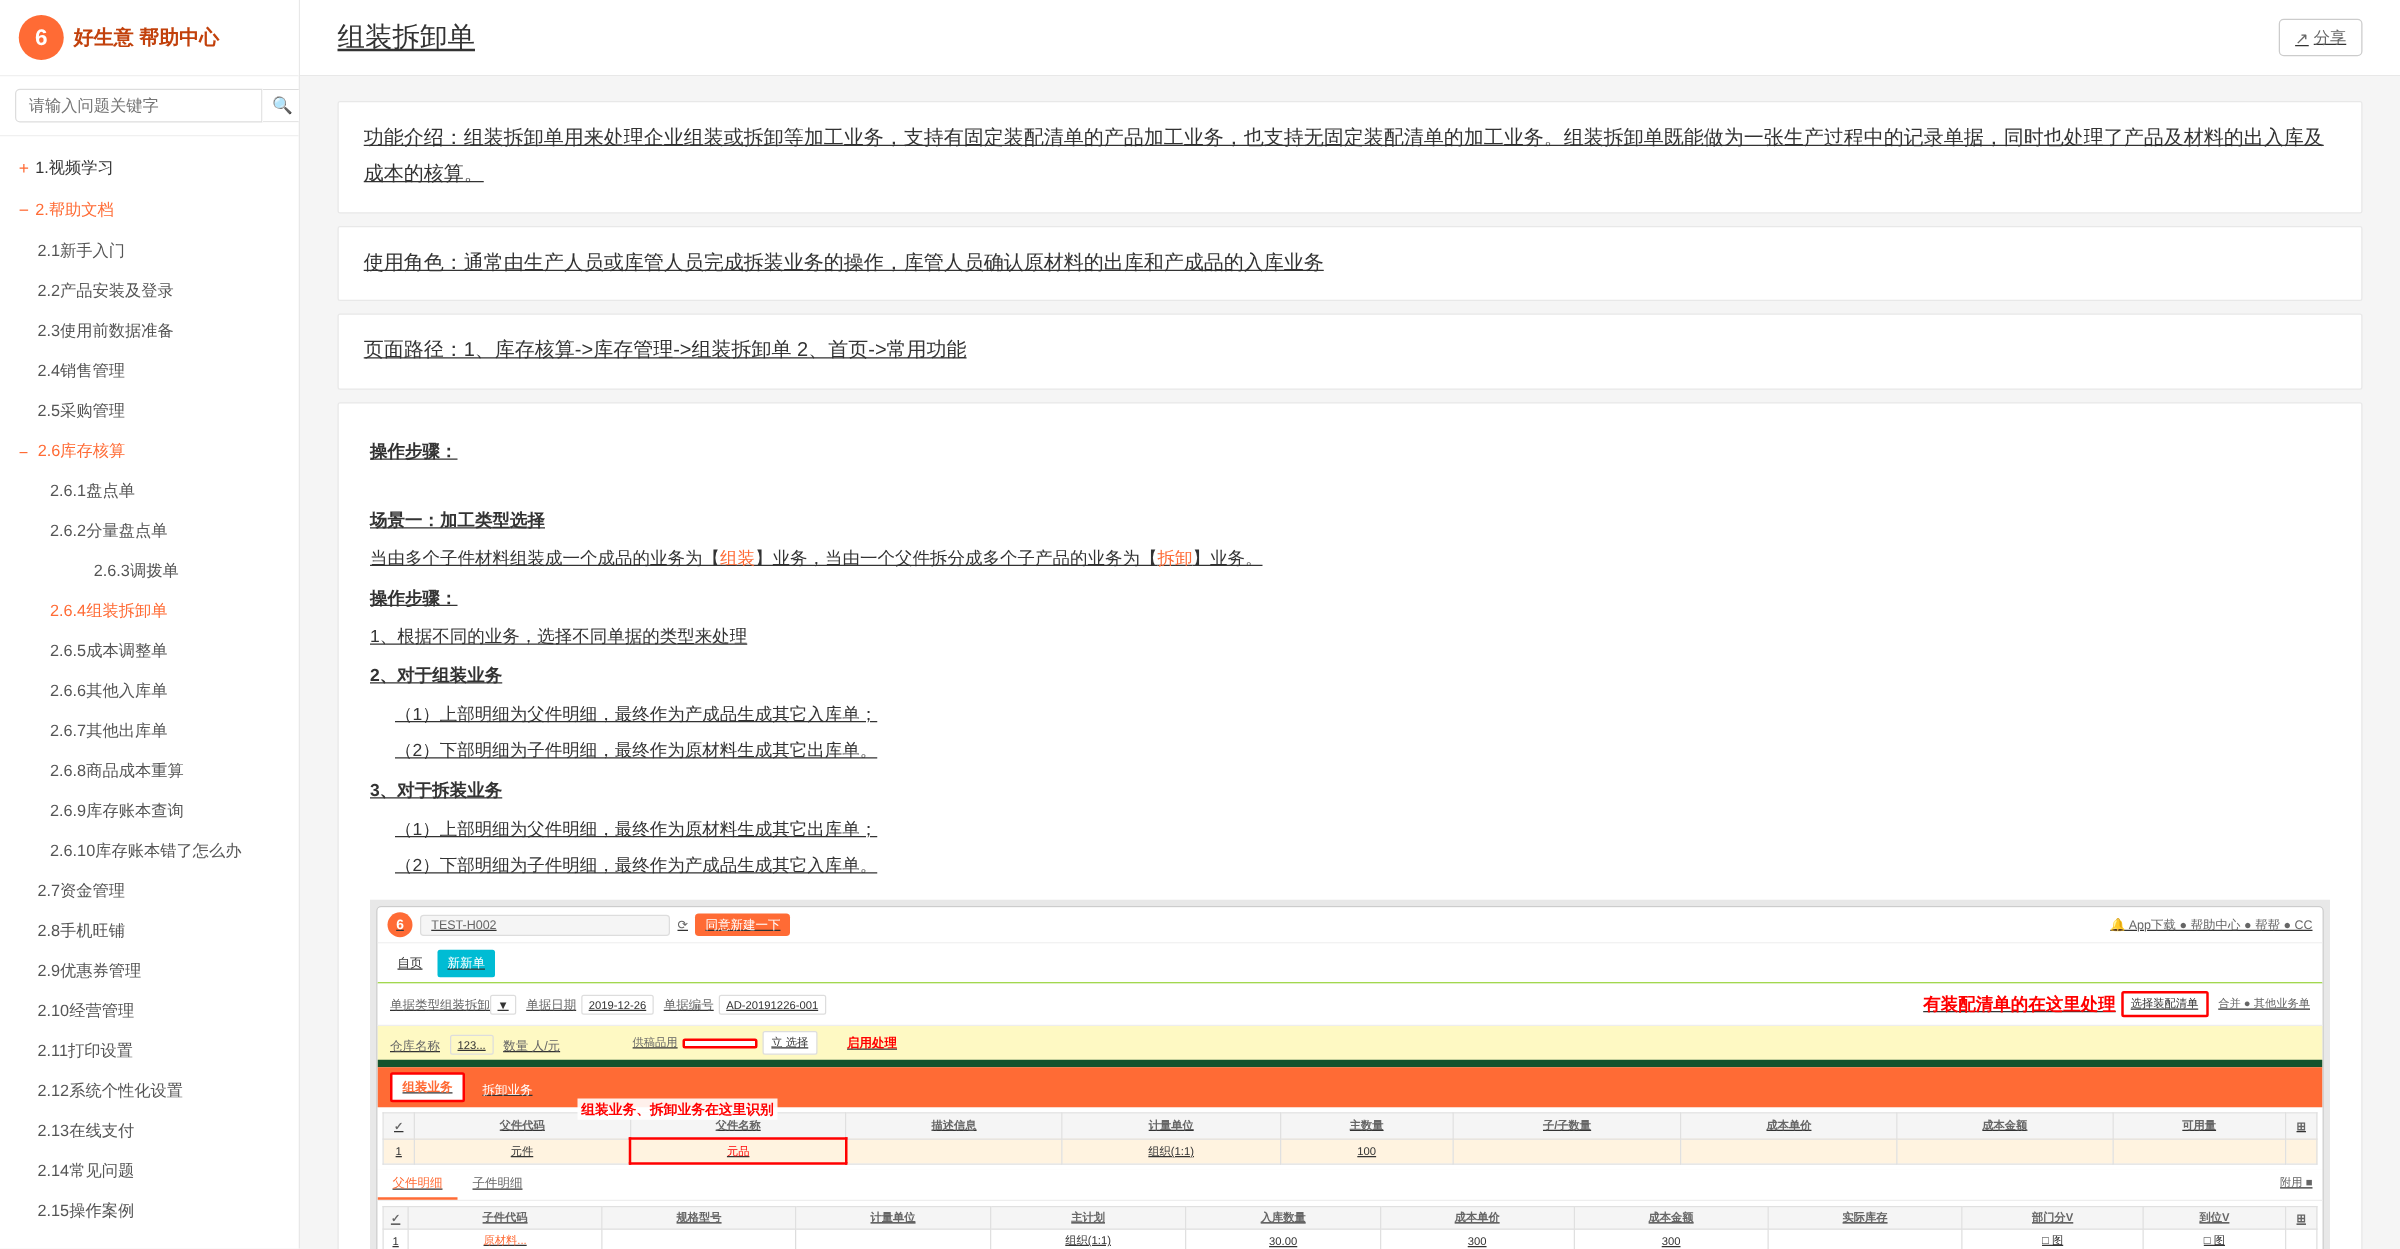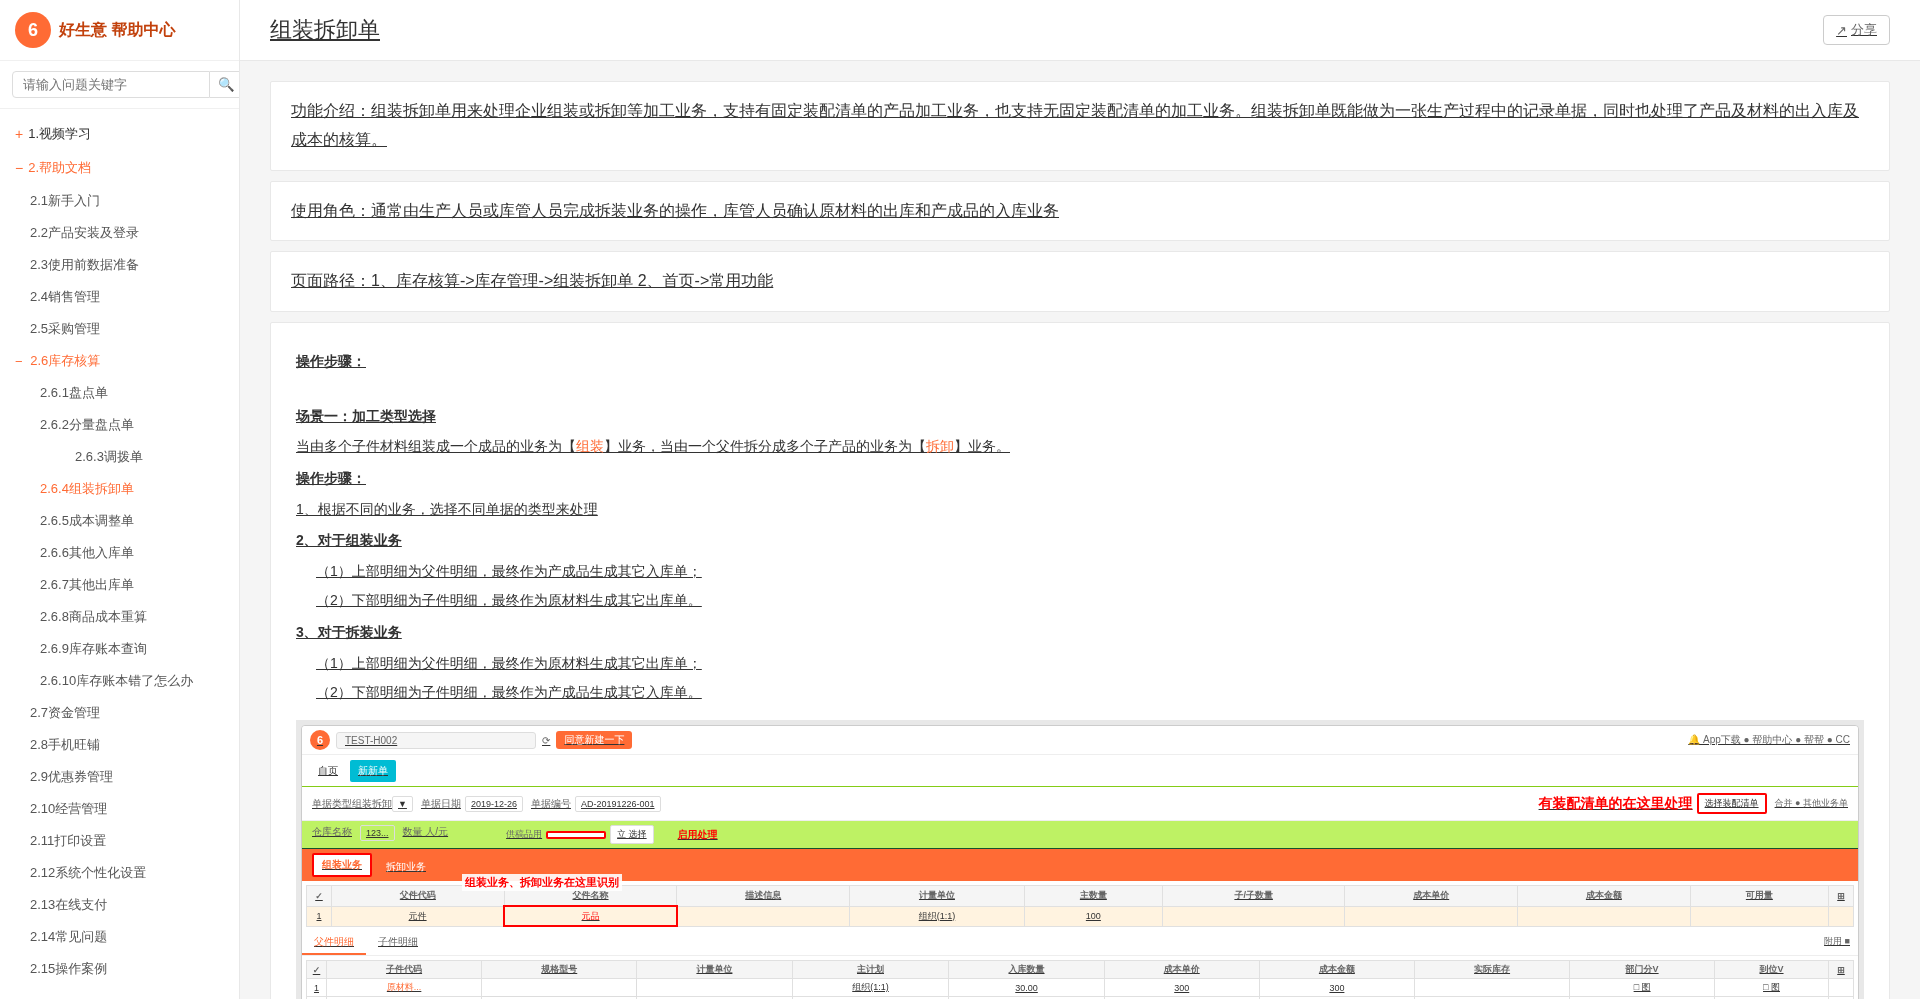--- a/index.html
+++ b/index.html
@@ -544,21 +544,21 @@
               <span style="border:1px solid #ddd;padding:2px 5px;border-radius:2px;font-size:9px;background:#fff;">AD-20191226-001</span>
             </div>
 
             <div style="position:relative; display:flex; align-items:center; gap:4px; margin-left:auto;">
               <span style="color:red; font-size:14px; font-weight:bold;">有装配清单的在这里处理</span>
               <span style="border:2px solid red; padding:2px 6px; border-radius:2px; font-size:9px; background:#fff; color:#333;">选择装配清单</span>
               <span style="font-size:9px;color:#666;margin-left:4px;">合并 ● 其他业务单</span>
             </div>
           </div>
 
-          <div style="background:#bef264; padding:4px 10px; border-bottom:1px solid #14532d; display:flex; align-items:flex-start; gap:8px; font-size:10px; position:relative;">
+          <div style="background:#fef9c3; padding:4px 10px; border-bottom:6px solid #14532d; display:flex; align-items:flex-end; gap:8px; font-size:10px; position:relative;">
             <span style="color:#666;">仓库名称</span>
             <span style="border:1px solid #ddd;padding:2px 5px;border-radius:2px;font-size:9px;">123...</span>
             <span style="color:#666;">数量 人/元</span>
 
             <div style="display:flex; align-items:center; gap:4px; margin-left:50px;">
               <span style="color:#666;font-size:9px;">供稿品用</span>
               <span style="border:2px solid red;padding:2px 8px;border-radius:2px;font-size:9px;background:#fff;min-width:60px;"></span>
               <span style="border:1px solid #ddd;padding:2px 6px;border-radius:2px;font-size:9px;background:#fff;">立 选择</span>
               <span style="color:red; font-size:10px; font-weight:bold; margin-left:20px;">启用处理</span>
             </div>

